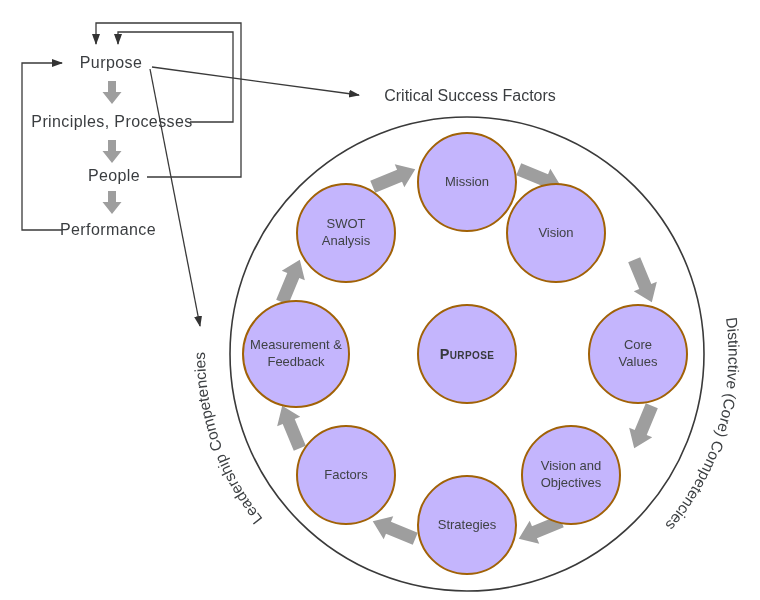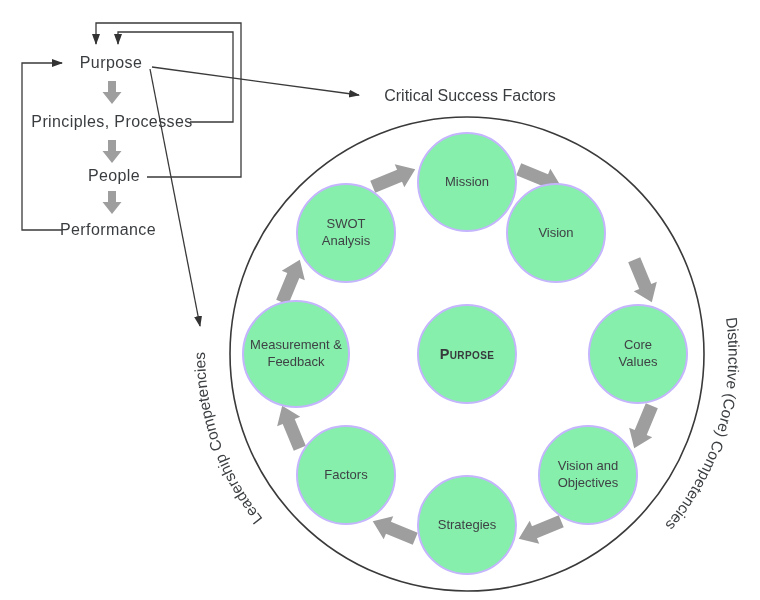--- a/index.html
+++ b/index.html
@@ -17,22 +17,22 @@
 
   
   .cycle-title {
     position:absolute; z-index:3; transform:translate(-50%,-50%);
     font-size:16px; color:#3a3d40; white-space:nowrap;
   }
 
   
   .node {
     position:absolute; z-index:2; transform:translate(-50%,-50%);
-    width:96px; height:96px; border:2px solid #c4b5fd; border-radius:50%;
-    background:#86efac; display:flex; align-items:center; justify-content:center;
+    width:96px; height:96px; border:2px solid #a16207; border-radius:50%;
+    background:#c4b5fd; display:flex; align-items:center; justify-content:center;
     text-align:center; font-size:13px; line-height:1.28; color:#3f4245;
   }
   .node.big { width:104px; height:104px; }
   .node span { display:inline-block; }
   .node span.w46 { max-width:46px; }
   .node span.w60 { max-width:60px; }
   .node span.w74 { max-width:74px; }
   .node span.w96 { max-width:96px; }
   .node.center span {
     font-variant:small-caps; font-weight:bold; font-size:14.5px;
@@ -92,21 +92,21 @@
 
   <div class="node" style="left:467px; top:182px;">
     <span>Mission</span>
   </div>
   <div class="node" style="left:556px; top:233px;">
     <span>Vision</span>
   </div>
   <div class="node" style="left:638px; top:354px;">
     <span class="w46">Core Values</span>
   </div>
-  <div class="node" style="left:588px; top:475px;">
+  <div class="node" style="left:571px; top:475px;">
     <span class="w74">Vision and Objectives</span>
   </div>
   <div class="node" style="left:467px; top:525px;">
     <span>Strategies</span>
   </div>
   <div class="node" style="left:346px; top:475px;">
     <span>Factors</span>
   </div>
   <div class="node big" style="left:296px; top:354px;">
     <span class="w96">Measurement &amp; Feedback</span>

